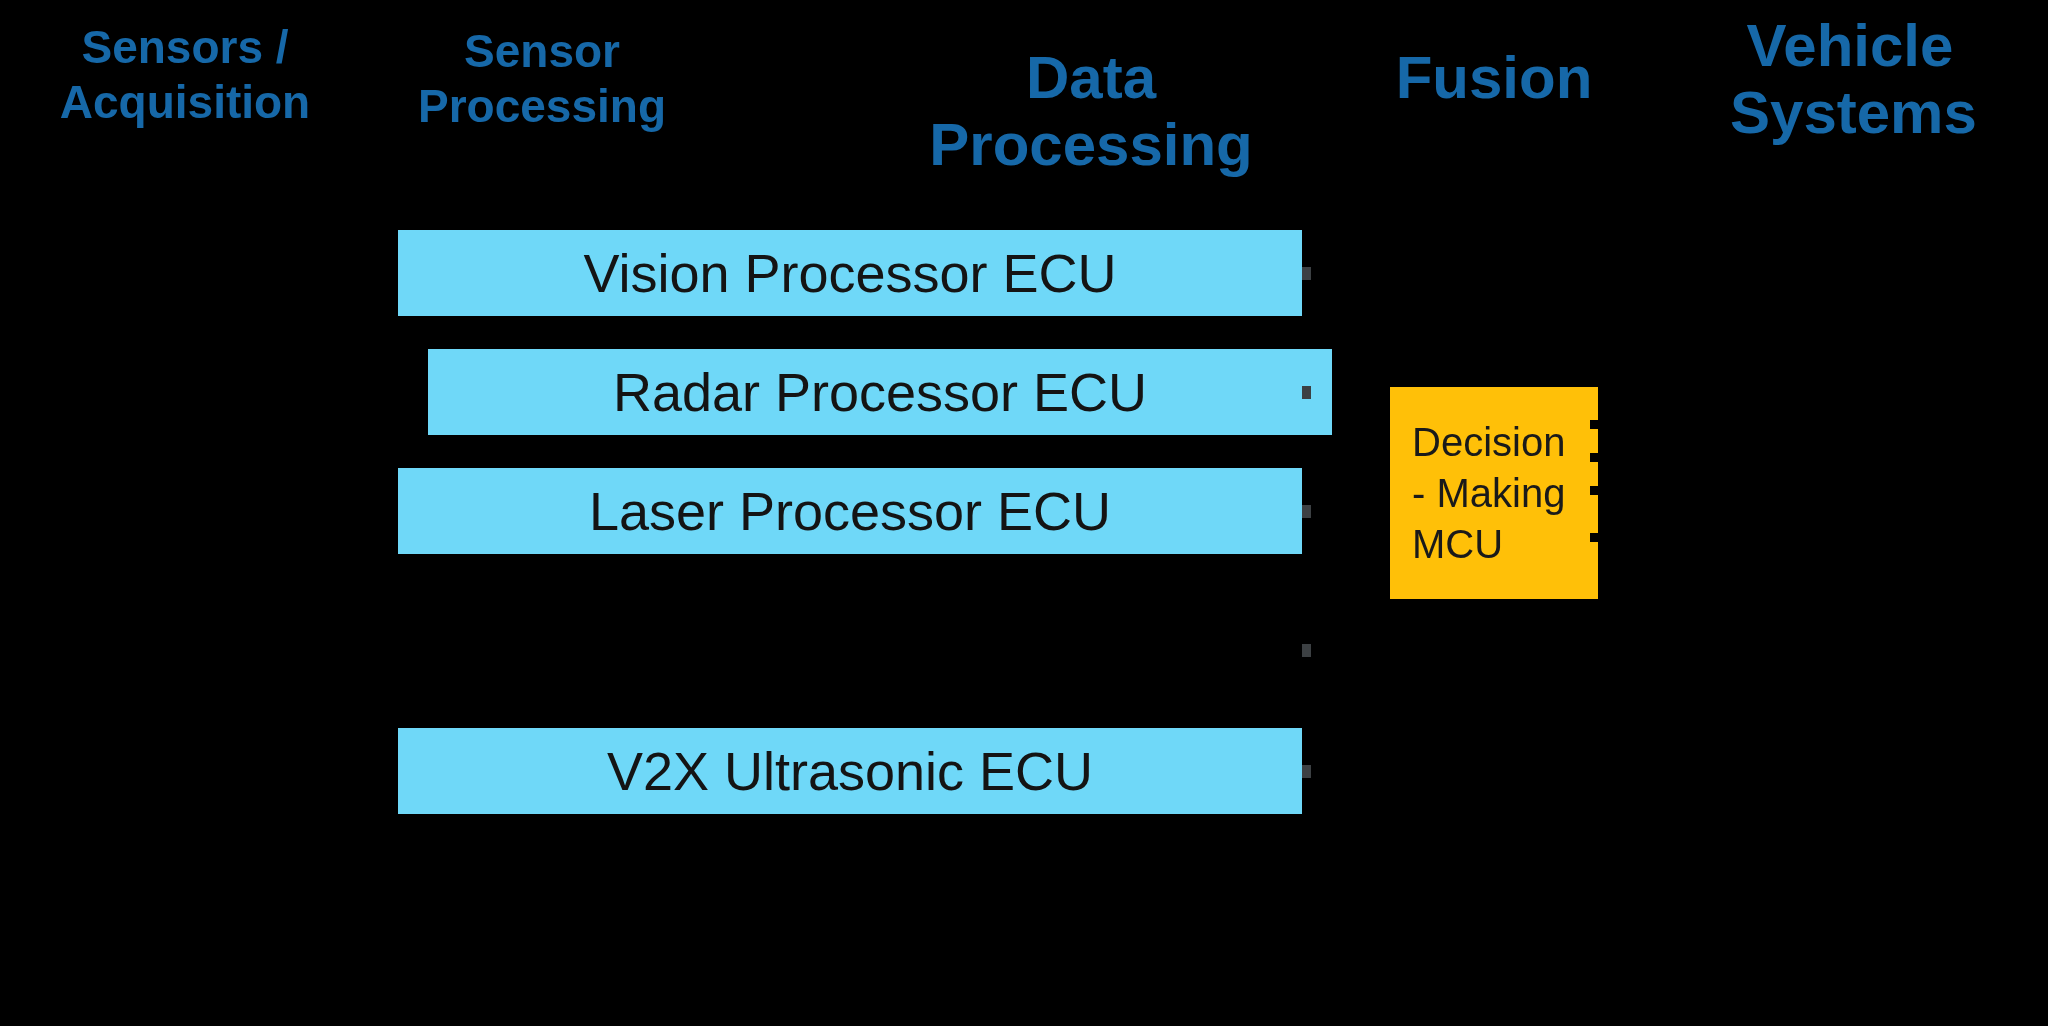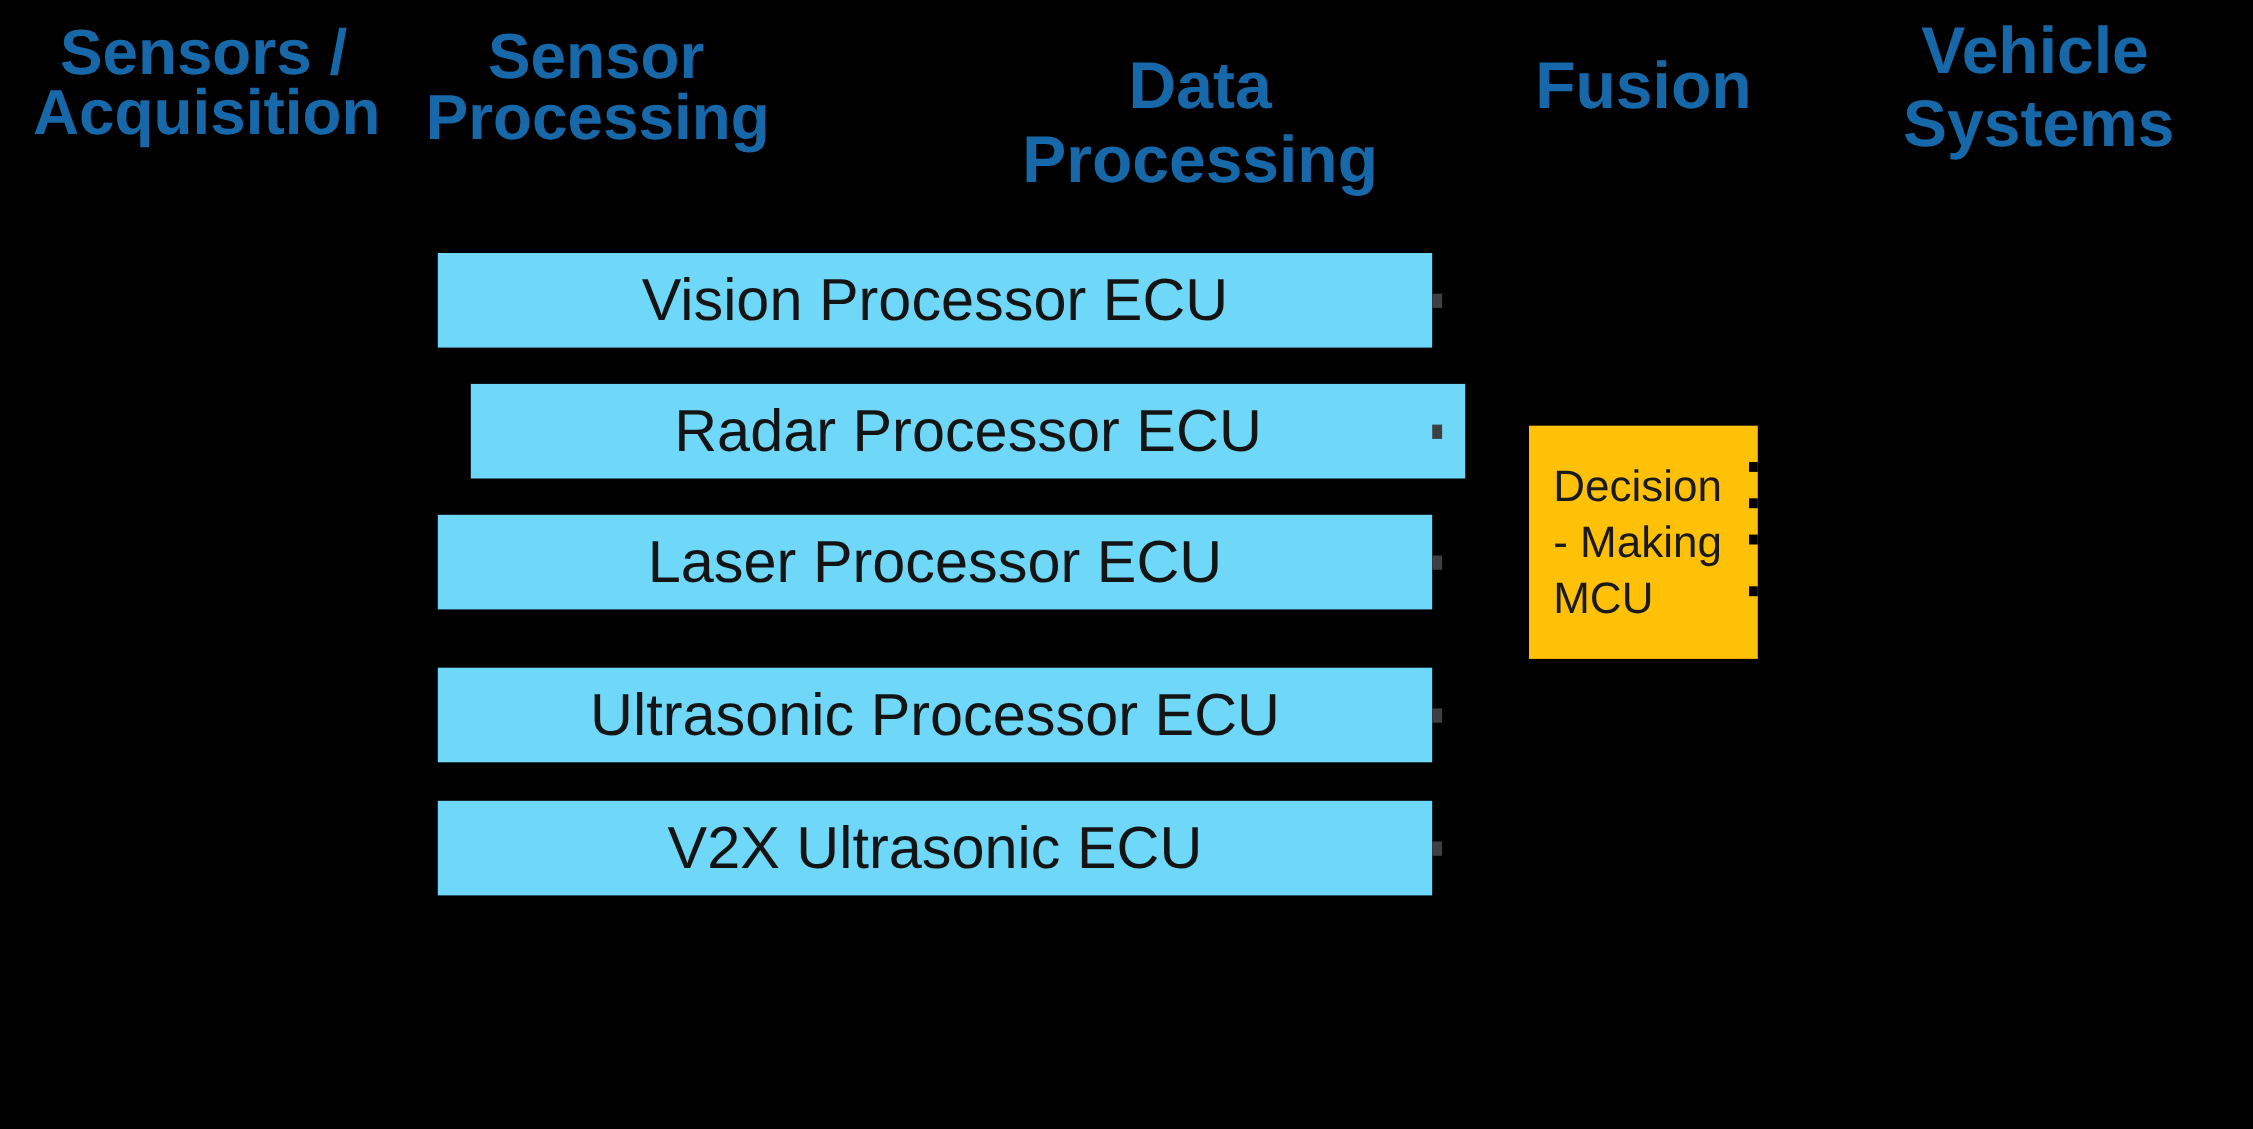--- a/index.html
+++ b/index.html
@@ -10,21 +10,21 @@
     overflow:hidden;
     font-family:"Liberation Sans", sans-serif;
   }
   .col-header{
     position:absolute;
     color:#1668A8;
     font-weight:bold;
     text-align:center;
     white-space:pre-line;
   }
-  .col-header.small{font-size:58px;line-height:55px;}
+  .col-header.small{font-size:46px;line-height:55px;}
   .col-header.large{font-size:60px;line-height:67px;text-align:center;}
   .process-box{
     position:absolute;
     left:398px;width:904px;height:86px;
     background:#6FD8F8;
     color:#141414;
     font-size:54px;
     display:flex;align-items:center;justify-content:center;
     text-align:center;
   }
@@ -74,23 +74,20 @@
   </div>
 
   <div class="process-box" style="top:349px;margin-left:30px;">
     <span>Radar Processor ECU</span>
   </div>
 
   <div class="process-box" style="top:468px;">
     <span>Laser Processor ECU</span>
   </div>
 
-  <div class="process-box" style="top:607px;">
-    <span>Ultrasonic Processor ECU</span>
-  </div>
 
   <div class="process-box" style="top:728px;">
     <span>V2X Ultrasonic ECU</span>
   </div>
 
   <div class="arrow-stub" style="top:267px;"></div>
   <div class="arrow-stub" style="top:386px;"></div>
   <div class="arrow-stub" style="top:505px;"></div>
   <div class="arrow-stub" style="top:644px;"></div>
   <div class="arrow-stub" style="top:765px;"></div>

